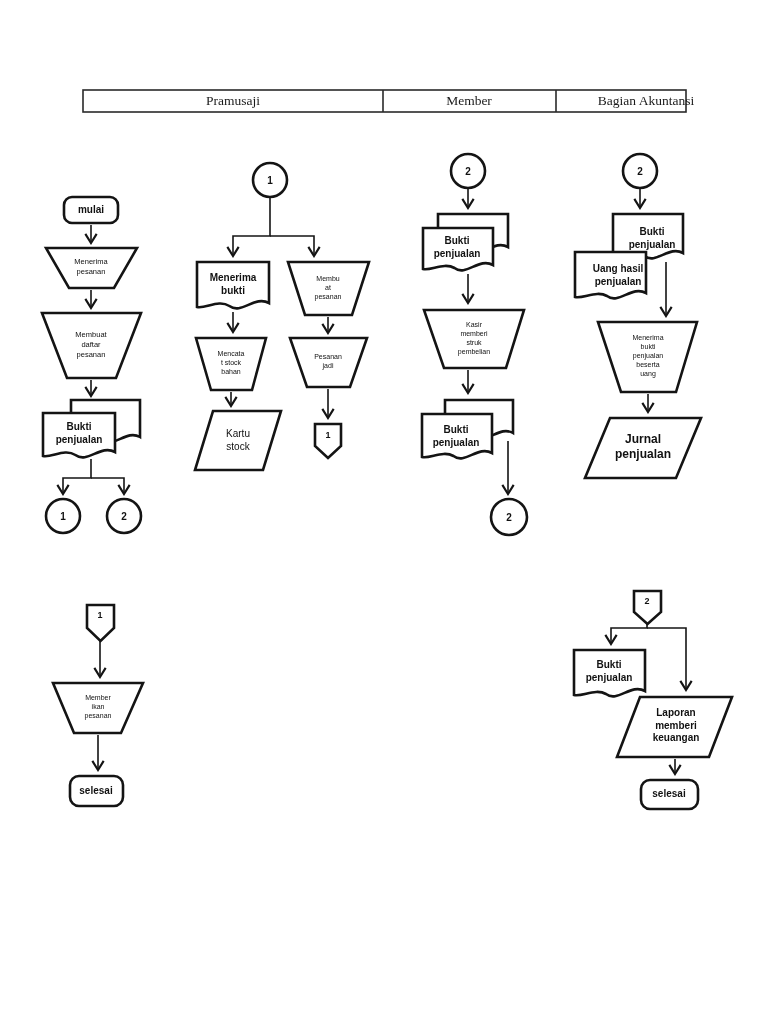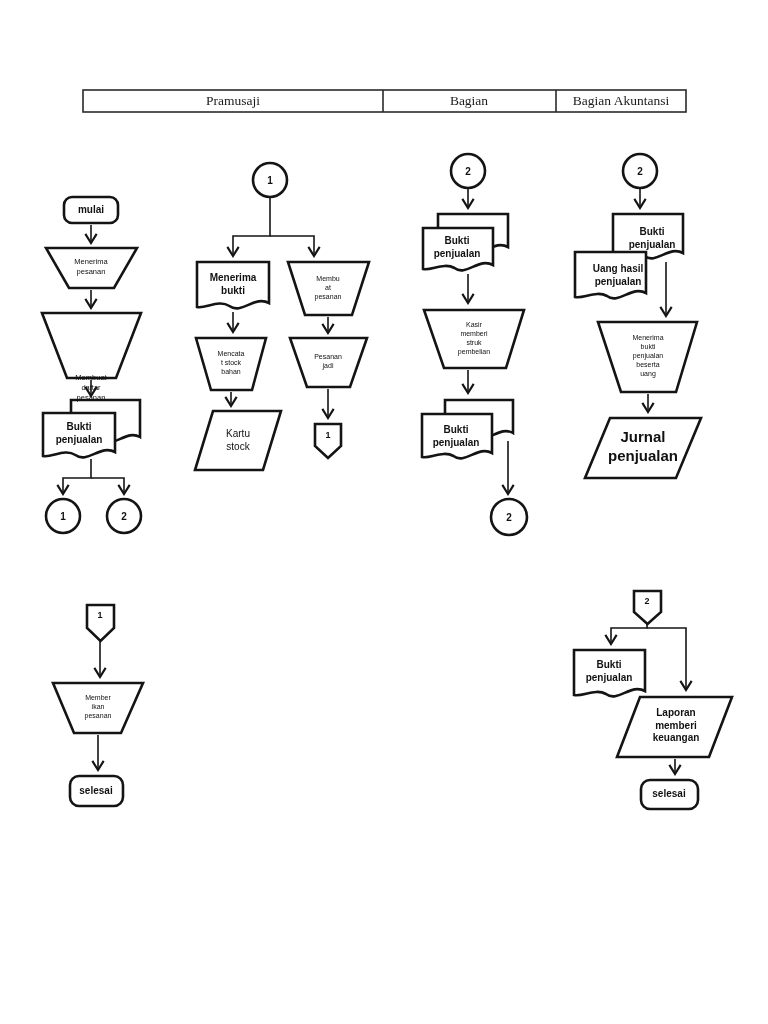--- a/index.html
+++ b/index.html
@@ -8,21 +8,21 @@
   svg{position:absolute;left:0;top:0;}
   .lbl{position:absolute;transform:translate(-50%,-50%);white-space:pre-line;text-align:center;
        color:#111;line-height:1.25;font-family:"Liberation Sans",sans-serif;}
   .serif{font-family:"Liberation Serif",serif;font-size:13.5px;color:#1a1a1a;font-weight:400;}
   .t6{font-size:7px;font-weight:400;line-height:1.3;}
   .t7{font-size:7.5px;font-weight:400;line-height:1.3;}
   .t8b{font-size:10px;font-weight:700;}
   .t9b{font-size:9px;font-weight:700;}
   .t10b{font-size:10px;font-weight:700;}
   .t10{font-size:10px;font-weight:400;}
-  .t11b{font-size:15px;font-weight:700;}
+  .t11b{font-size:12px;font-weight:700;}
 </style>
 </head>
 <body>
 
 <div id="canvas">
 
 <svg width="768" height="1024" viewBox="0 0 768 1024">
   <defs>
     <marker id="arr" viewBox="0 0 12 12" refX="10" refY="6" markerWidth="8.5" markerHeight="8.5" orient="auto">
       <path d="M2,1 L10,6 L2,11" fill="none" stroke="#141414" stroke-width="1.9"></path>
@@ -116,27 +116,27 @@
     <rect x="641" y="780" width="57" height="29" rx="9"></rect>
   </g>
   <g stroke="#141414" stroke-width="1.6" fill="none">
     <polyline points="647,624 647,628 611,628 611,644" marker-end="url(#arr)"></polyline>
     <polyline points="647,628 686,628 686,690" marker-end="url(#arr)"></polyline>
     <line x1="675" y1="759" x2="675" y2="774" marker-end="url(#arr)"></line>
   </g>
 </svg>
 
 <div class="lbl serif" style="left:233px;top:101px;">Pramusaji</div>
-<div class="lbl serif" style="left:469px;top:101px;">Bagian</div>
-<div class="lbl serif" style="left:621px;top:101px;">Bagian Akuntansi</div>
+<div class="lbl serif" style="left:469px;top:101px;">Member</div>
+<div class="lbl serif" style="left:646px;top:101px;">Bagian Akuntansi</div>
 
 <div class="lbl t10b" style="left:91px;top:210px;">mulai</div>
 <div class="lbl t7" style="left:91px;top:267px;">Menerima
 pesanan</div>
-<div class="lbl t7" style="left:91px;top:345px;margin-top:43px;">Membuat
+<div class="lbl t7" style="left:91px;top:345px;">Membuat
 daftar
 pesanan</div>
 <div class="lbl t8b" style="left:79px;top:433px;">Bukti
 penjualan</div>
 <div class="lbl t10b" style="left:63px;top:517px;">1</div>
 <div class="lbl t10b" style="left:124px;top:517px;">2</div>
 
 <div class="lbl t10b" style="left:270px;top:181px;">1</div>
 <div class="lbl t8b" style="left:233px;top:284px;">Menerima
 bukti</div>

